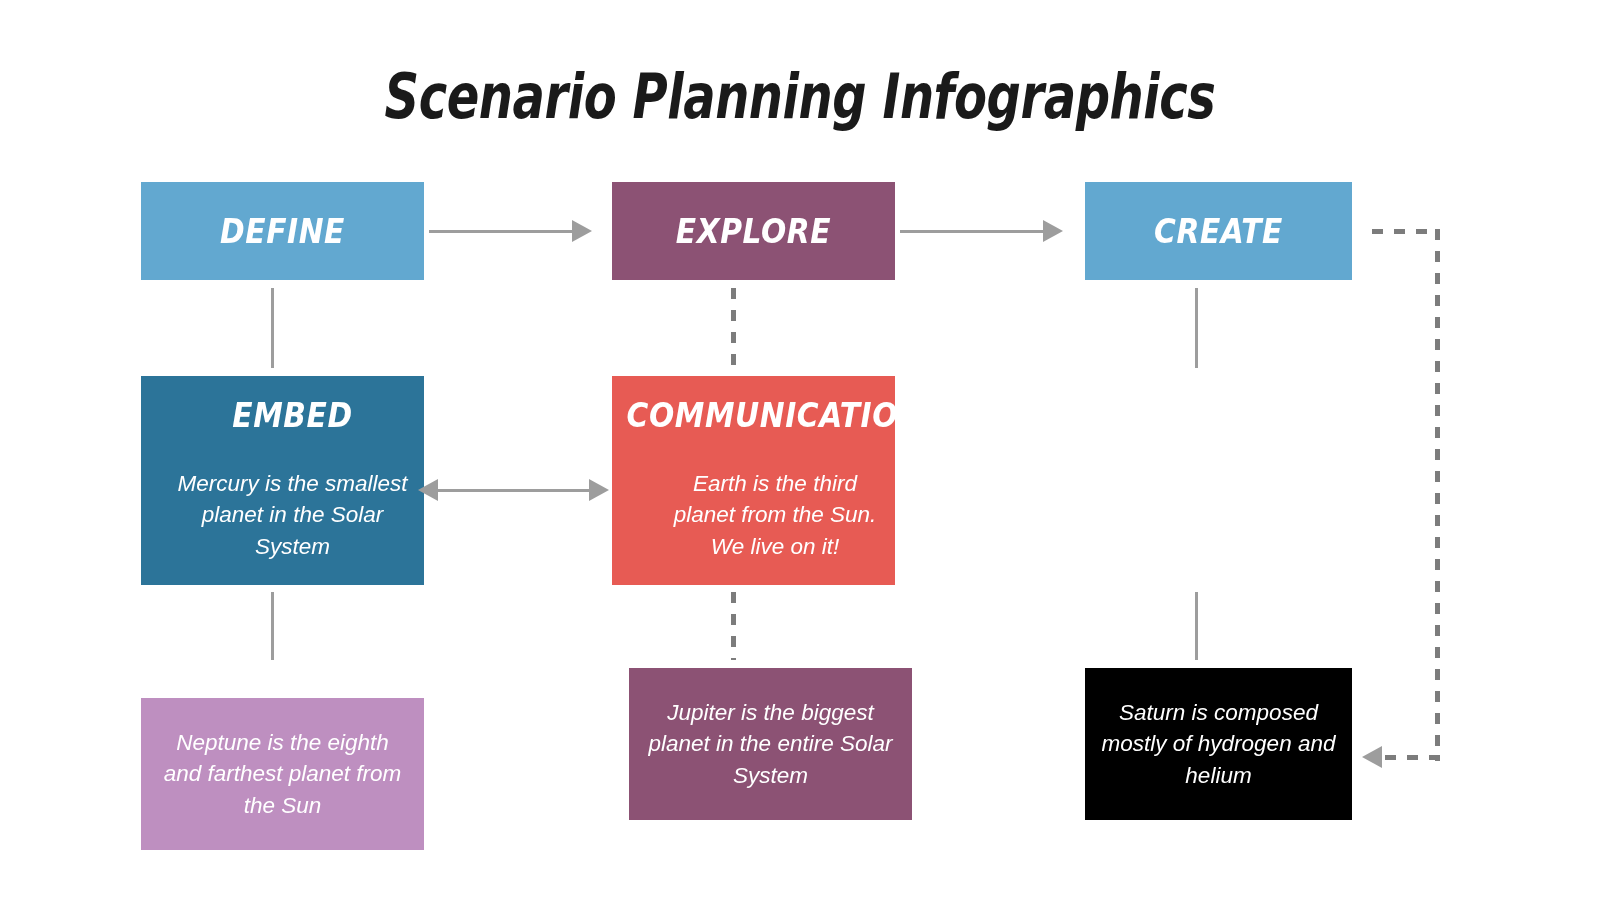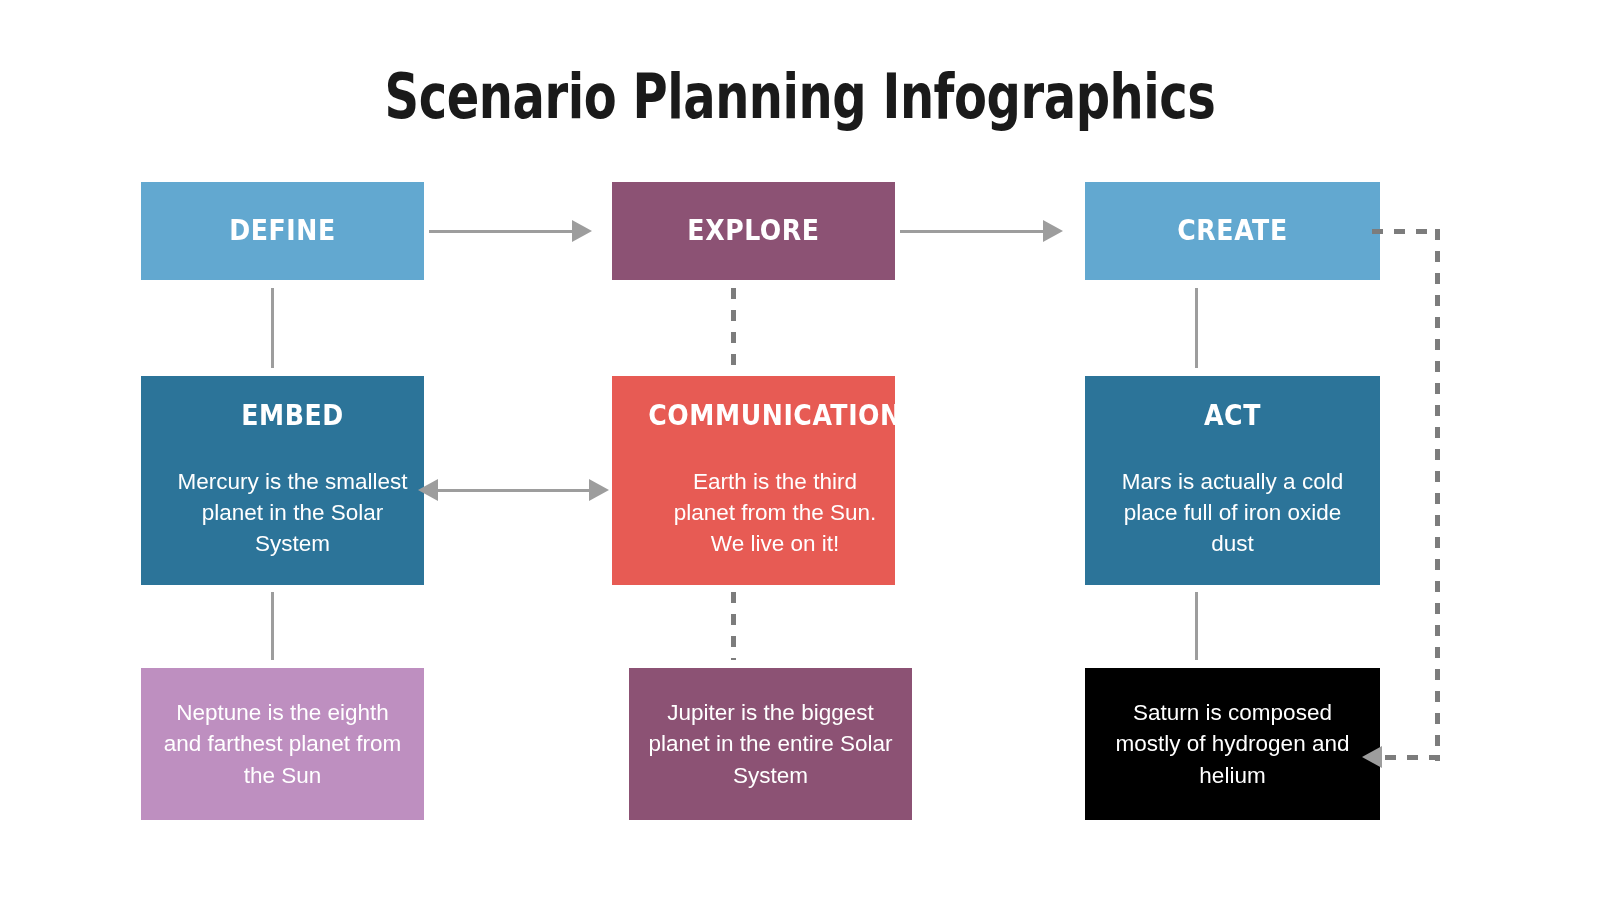--- a/index.html
+++ b/index.html
@@ -11,20 +11,21 @@
     height: 900px;
     background: #ffffff;
     font-family: "Liberation Sans", sans-serif;
     overflow: hidden;
   }
   #stage {
     position: relative;
     width: 1600px;
     height: 900px;
     background: #ffffff;
+    font-style: italic;
   }
 
   
   #title {
     position: absolute;
     left: 0;
     top: 66px;
     width: 1600px;
     text-align: center;
     font-family: "DejaVu Sans Condensed", "Liberation Sans Narrow", "Liberation Sans", sans-serif;
@@ -45,21 +46,21 @@
     display: flex;
     flex-direction: column;
     align-items: center;
     justify-content: center;
     text-align: center;
     color: #ffffff;
   }
   .box .hd {
     font-family: "DejaVu Sans Condensed", "Liberation Sans Narrow", "Liberation Sans", sans-serif;
     font-weight: 700;
-    font-size: 28px;
+    font-size: 33px;
     letter-spacing: 0.6px;
     line-height: 1;
     color: #ffffff;
   }
   .box .bd {
     font-family: "Liberation Sans", sans-serif;
     font-weight: 400;
     font-size: 22.5px;
     line-height: 1.38;
     color: #ffffff;
@@ -70,21 +71,21 @@
   
   .r1 { top: 182px; height: 98px; }
   
   .r2 { top: 376px; height: 209px; }
   
   .r3 { top: 668px; height: 152px; }
 
   
   .c1 { left: 141px; width: 283px; }
   .c2 { left: 612px; width: 283px; }
-  .c3 { left: 1085px; width: 295px; }
+  .c3 { left: 1085px; width: 267px; }
 
   
   .vline {
     position: absolute;
     width: 3px;
     background: #9d9d9d;
   }
   .hline {
     position: absolute;
     height: 3px;
@@ -141,26 +142,22 @@
   <div class="box r2 c1 with-head" style="background:#2c7499;padding-left:20px;">
     <div class="hd">EMBED</div>
     <div class="bd">Mercury is the smallest planet in the Solar System</div>
   </div>
 
   <div class="box r2 c2 with-head" style="background:#e75b54;padding-left:43px;">
     <div class="hd">COMMUNICATION</div>
     <div class="bd">Earth is the third planet from the Sun. We live on it!</div>
   </div>
 
-  <div class="box r2 c3 with-head" style="background:#2c7499;">
-    <div class="hd">ACT</div>
-    <div class="bd">Mars is actually a cold place full of iron oxide dust</div>
-  </div>
 
-  <div class="box r3 c1" style="background:#be8fc0;">
+  <div class="box r3 c1" style="background:#be8fc0;margin-top:30px;">
     <div class="bd">Neptune is the eighth and farthest planet from the Sun</div>
   </div>
 
   <div class="box r3 c2" style="background:#8c5274;margin-left:17px;">
     <div class="bd">Jupiter is the biggest planet in the entire Solar System</div>
   </div>
 
   <div class="box r3 c3" style="background:#000000;">
     <div class="bd">Saturn is composed mostly of hydrogen and helium</div>
   </div>

